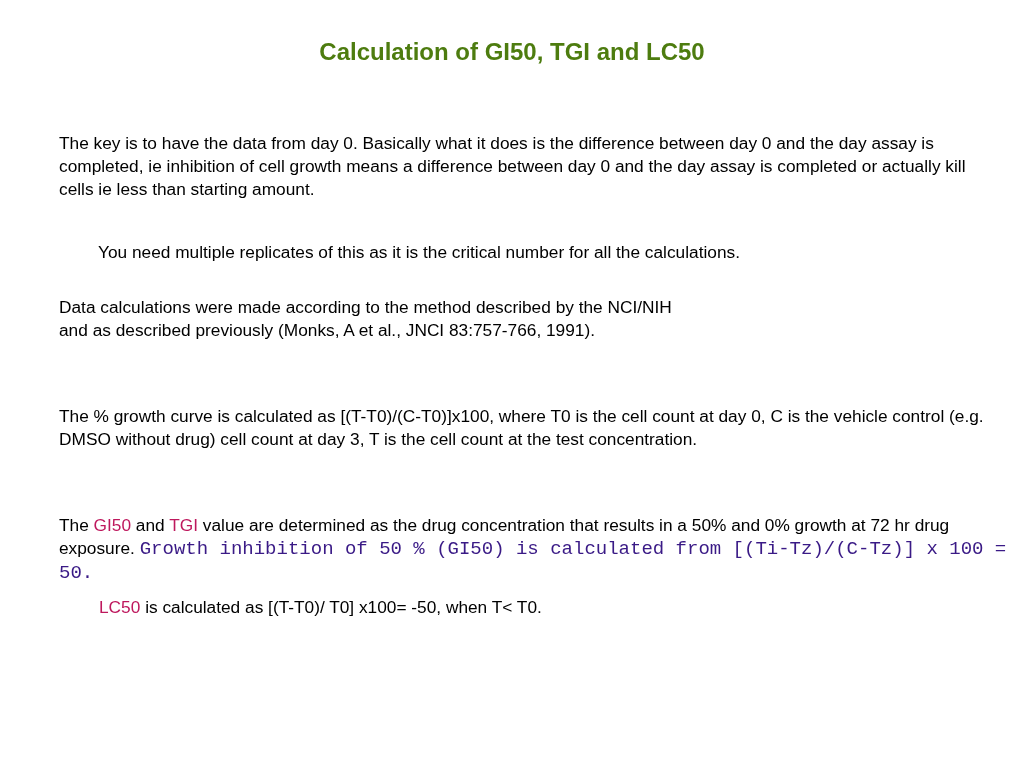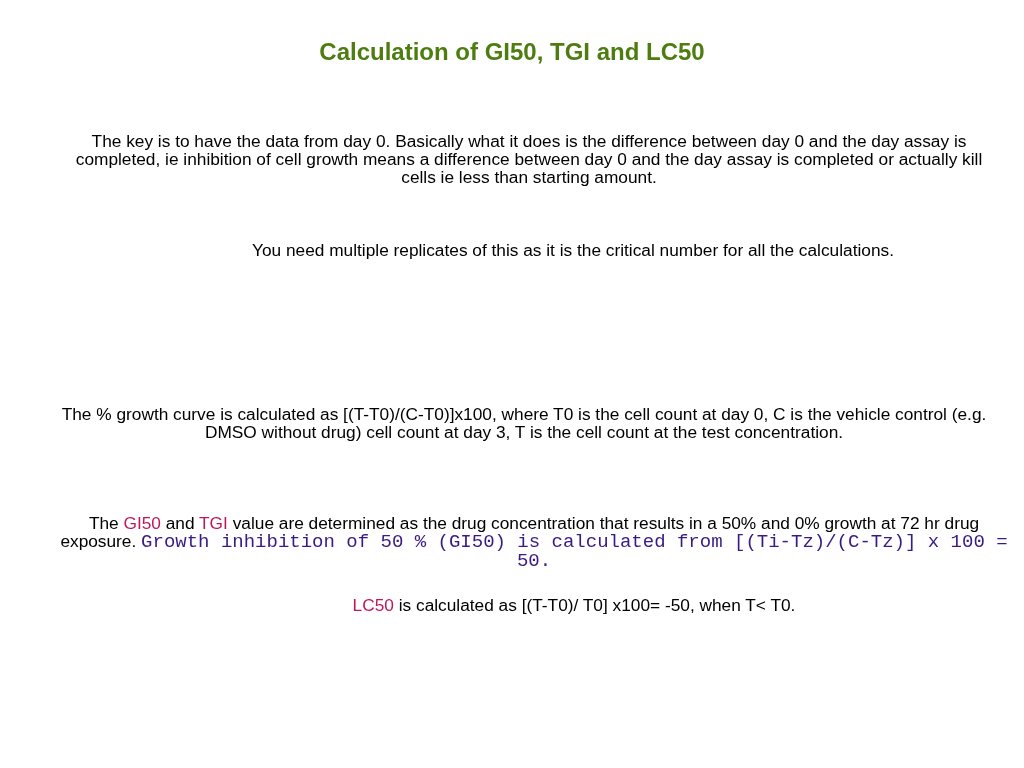--- a/index.html
+++ b/index.html
@@ -24,24 +24,23 @@
       font-size: 24px;
       color: #4d7c0f;
       letter-spacing: 0px;
     }
     .body-text {
       position: absolute;
       left: 59px;
       width: 950px;
       font-family: "Liberation Sans", sans-serif;
       font-size: 17.3px;
-      line-height: 18px;
+      line-height: 23px;
       color: #000000;
       margin: 0;
-      text-align: center;
     }
     .p1 { top: 132px; width: 940px; }
     .p2 { top: 241px; margin-left: 39px; }
     .p3 { top: 296px; }
     .p4 { top: 405px; width: 930px; }
     .p5 { top: 514px; width: 950px; }
     .p6 { top: 596px; margin-left: 40px; }
     .nowrap-line { display: block; white-space: nowrap; }
     .link {
       color: #1f1fd1;
@@ -62,20 +61,22 @@
 
 <div>
 
   <h1 class="slide-title">Calculation of GI50, TGI and LC50</h1>
 
   <p class="body-text p1">The key is to have the data from day 0. Basically what it does is the difference between day 0 and the day assay is completed, ie inhibition of cell growth means a difference between day 0 and the day assay is completed or actually kill cells ie less than starting amount.</p>
 
   <p class="body-text p2">You need multiple replicates of this as it is the critical number for all the calculations.</p>
 
   <p class="body-text p3">
+    <span class="nowrap-line">Data calculations were made according to the method described by the NCI/NIH</span>
+    <span class="nowrap-line">and as described previously (Monks, A et al., JNCI 83:757-766, 1991).</span>
   </p>
 
   <p class="body-text p4">The % growth curve is calculated as [(T-T0)/(C-T0)]x100, where T0 is the cell count at day 0, C is the vehicle control (e.g. DMSO without drug) cell count at day 3, T is the cell count at the test concentration.</p>
 
   <p class="body-text p5"><span>The </span><span class="highlight-red">GI50</span><span> and </span><span class="highlight-red">TGI</span><span> value are determined as the drug concentration that results in a 50% and 0% growth at 72 hr drug exposure. </span><span class="purple-formula">Growth inhibition of 50 % (GI50) is  calculated from [(Ti-Tz)/(C-Tz)] x 100 = 50.</span></p>
 
   <p class="body-text p6"><span class="highlight-red">LC50</span><span> is calculated as [(T-T0)/ T0] x100= -50, when T&lt; T0.</span></p>
 
 </div>
 

